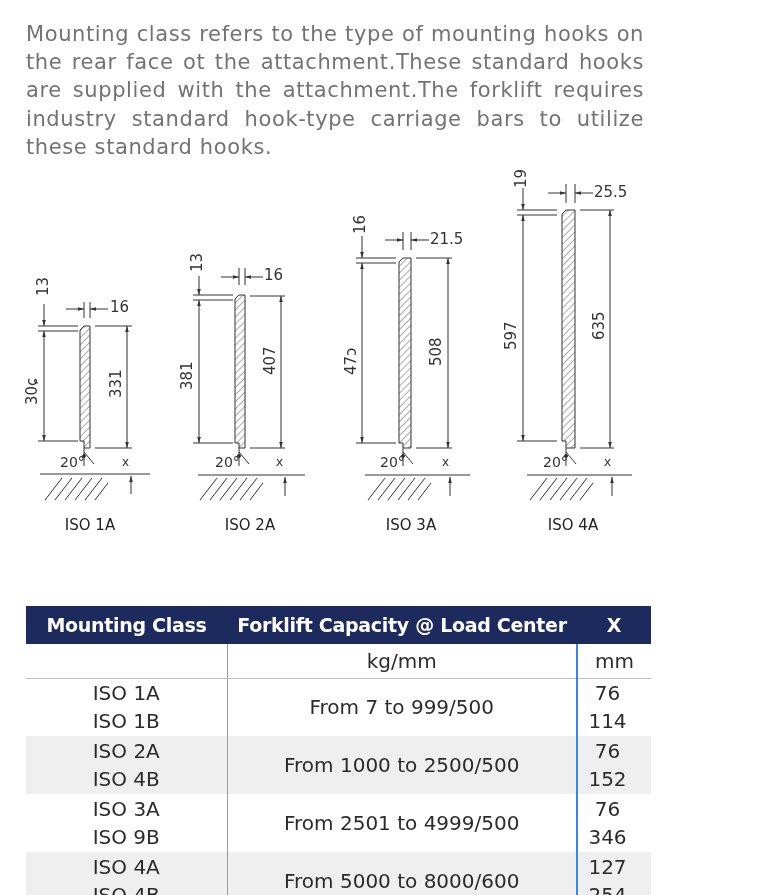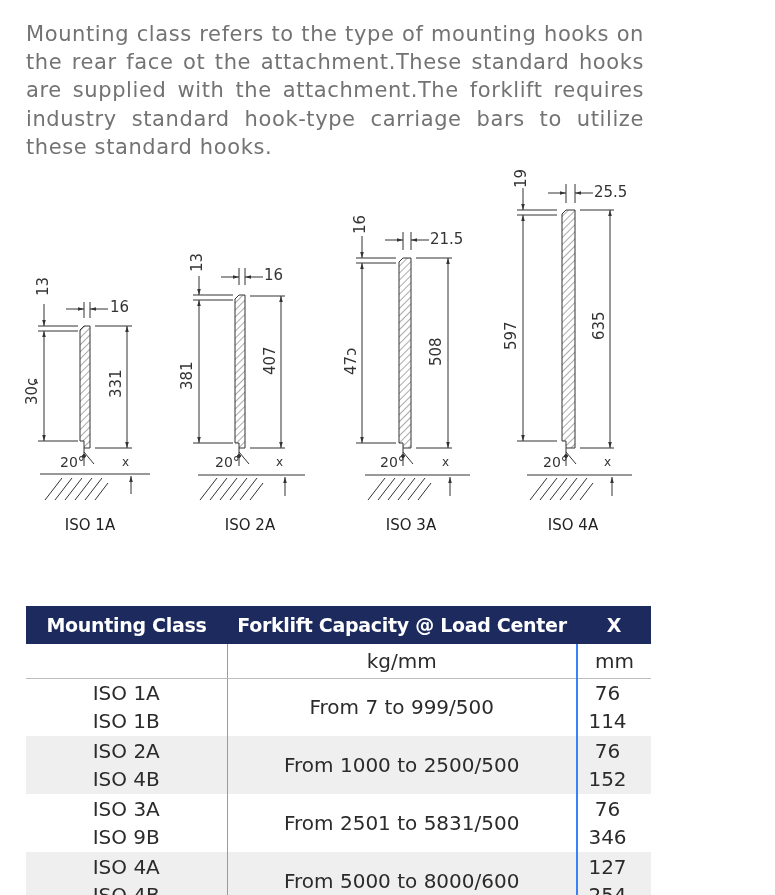--- a/index.html
+++ b/index.html
@@ -237,21 +237,21 @@
       <td class="col3 x-cell">
         <span>76</span>
         <span>152</span>
       </td>
     </tr>
     <tr class="data-row">
       <td class="col1 stack">
         <span>ISO 3A</span>
         <span>ISO 9B</span>
       </td>
-      <td class="col2">From 2501 to 5831/500</td>
+      <td class="col2">From 2501 to 4999/500</td>
       <td class="col3 x-cell">
         <span>76</span>
         <span>346</span>
       </td>
     </tr>
     <tr class="data-row shaded">
       <td class="col1 stack">
         <span>ISO 4A</span>
         <span>ISO 4B</span>
       </td>

